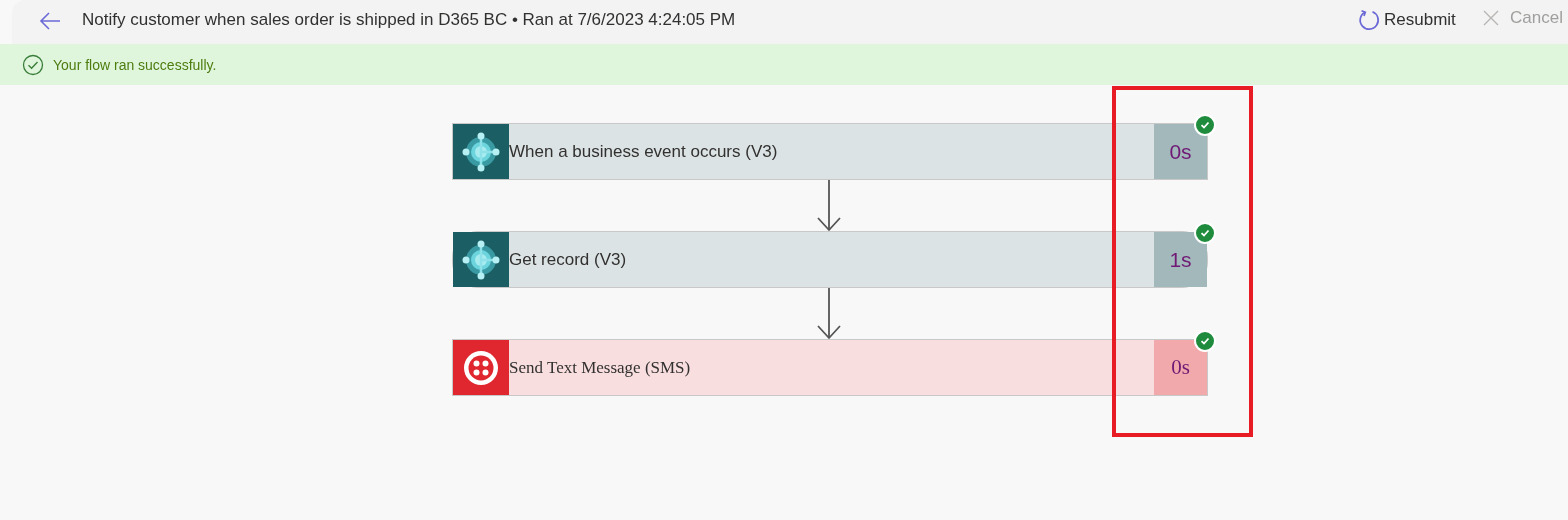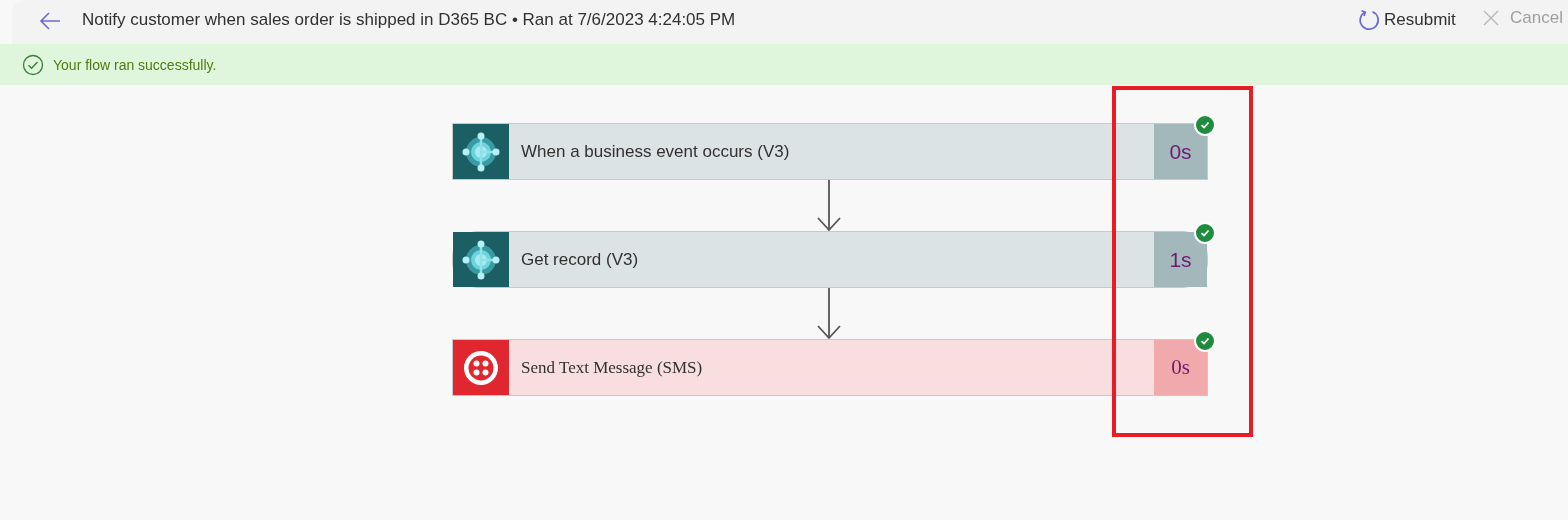--- a/index.html
+++ b/index.html
@@ -13,21 +13,21 @@
   .resubmit-label { font-size: 17px; color: #323130; }
   .cancel { position: absolute; left: 1470px; top: 8px; display: flex; align-items: center; gap: 10px; }
   .cancel-label { font-size: 17px; color: #a19f9d; }
 
   .banner { position: absolute; left: 0; top: 44px; width: 1568px; height: 41px; background: #dff6dd; display: flex; align-items: center; }
   .banner-icon { position: absolute; left: 22px; top: 10px; width: 22px; height: 22px; }
   .banner-text { position: absolute; left: 53px; top: 13px; font-size: 14px; color: #4d7c0f; }
 
   .step { position: absolute; left: 452px; width: 756px; height: 57px; border: 1px solid #c8c8c8; display: flex; }
   .step .icon-box { width: 56px; height: 55px; display: flex; align-items: center; justify-content: center; flex: none; }
-  .step .label { flex: 1; font-size: 17px; color: #323130; padding-left: 12px; display: flex; align-items: center; }
+  .step .label { flex: 1; font-size: 17px; color: #323130; display: flex; align-items: center; }
   .step .duration { width: 53px; flex: none; display: flex; align-items: center; justify-content: center; font-size: 21px; color: #701a75; }
   .step.bc { background: #dce3e4; }
   .step.bc .icon-box { background: #1b5e63; }
   .step.bc .duration { background: #a3b8bb; }
   .step.sms { background: #f9dedf; font-family: Liberation Serif, serif; }
   .step.sms .icon-box { background: #e0272f; }
   .step.sms .duration { background: #f1a9ab; }
 
   .check-badge { position: absolute; width: 22px; height: 22px; border-radius: 50%; background: #1e8c3c; border: 2px solid #fff; display: flex; align-items: center; justify-content: center; }
 

